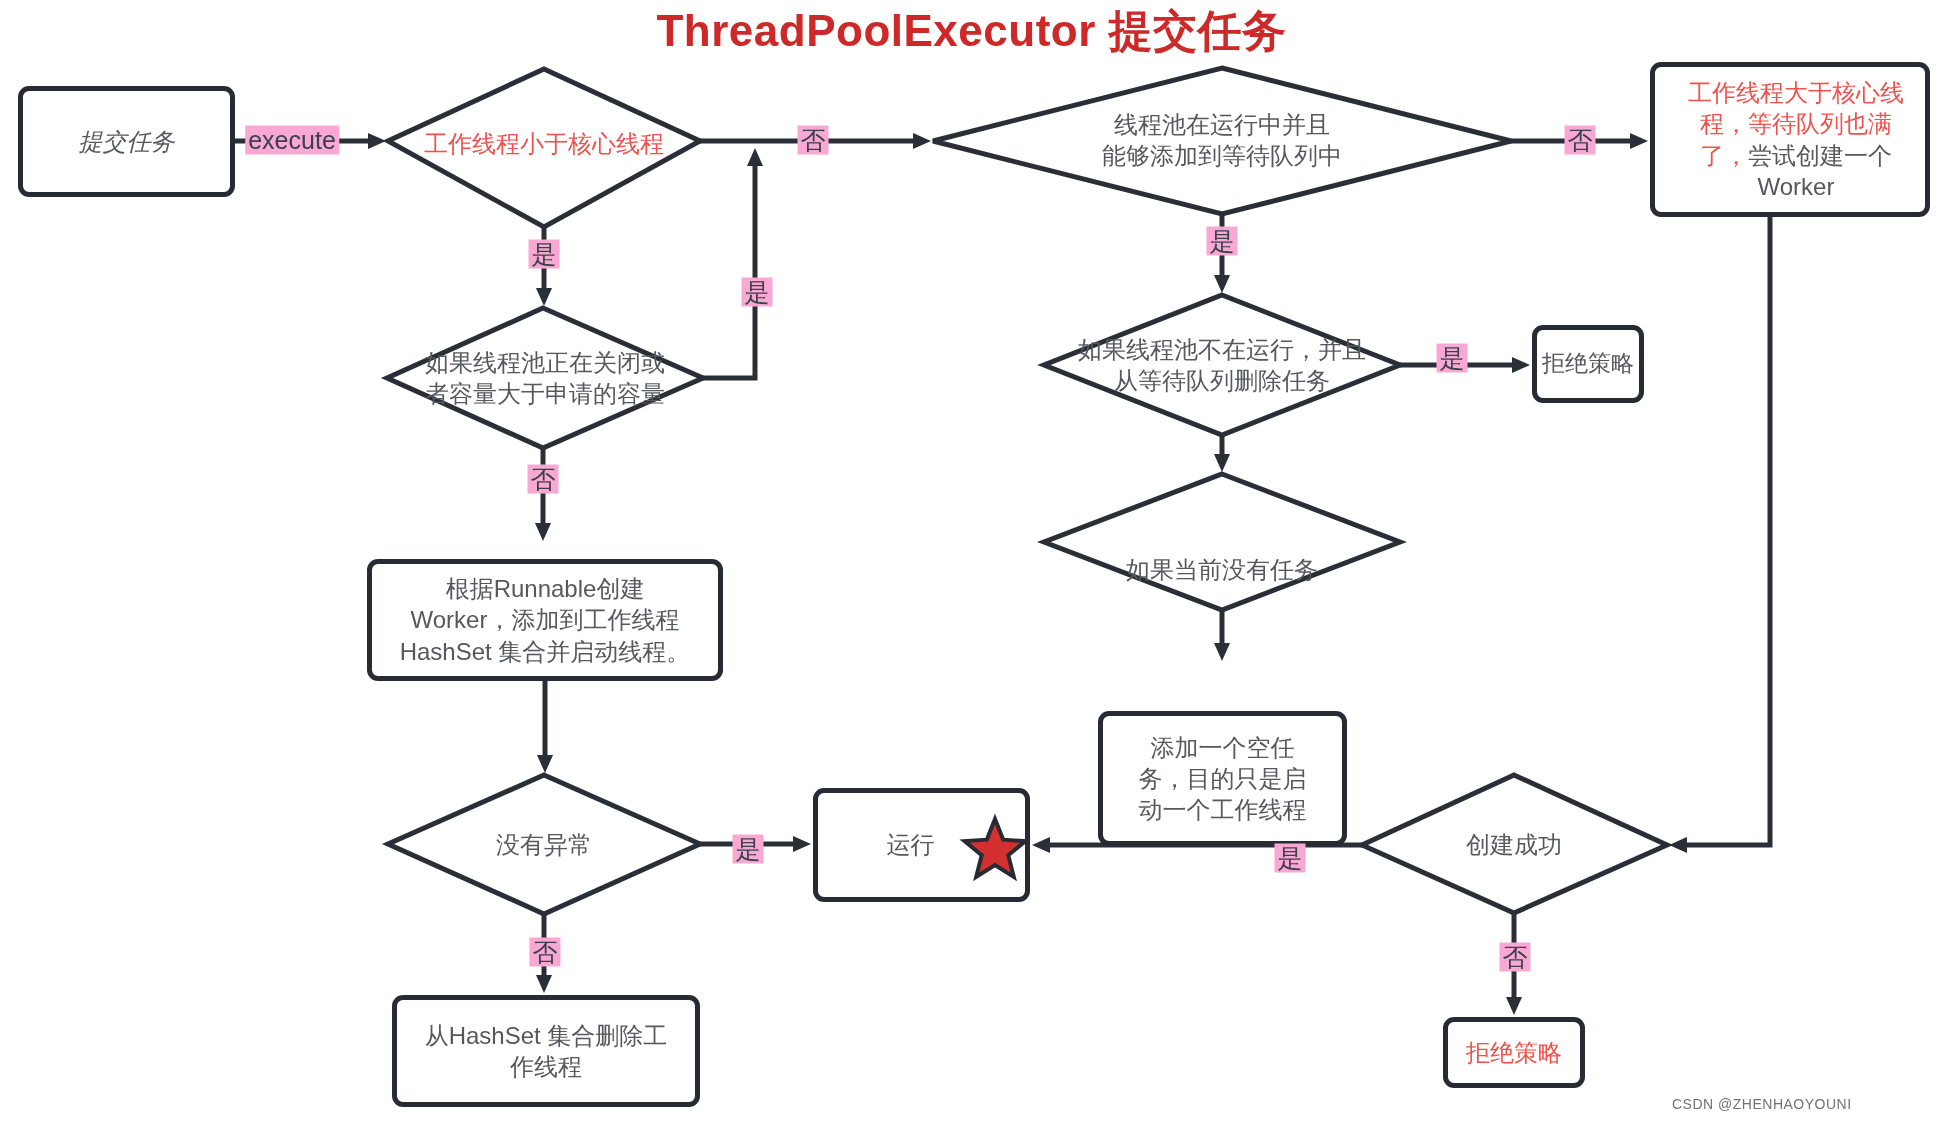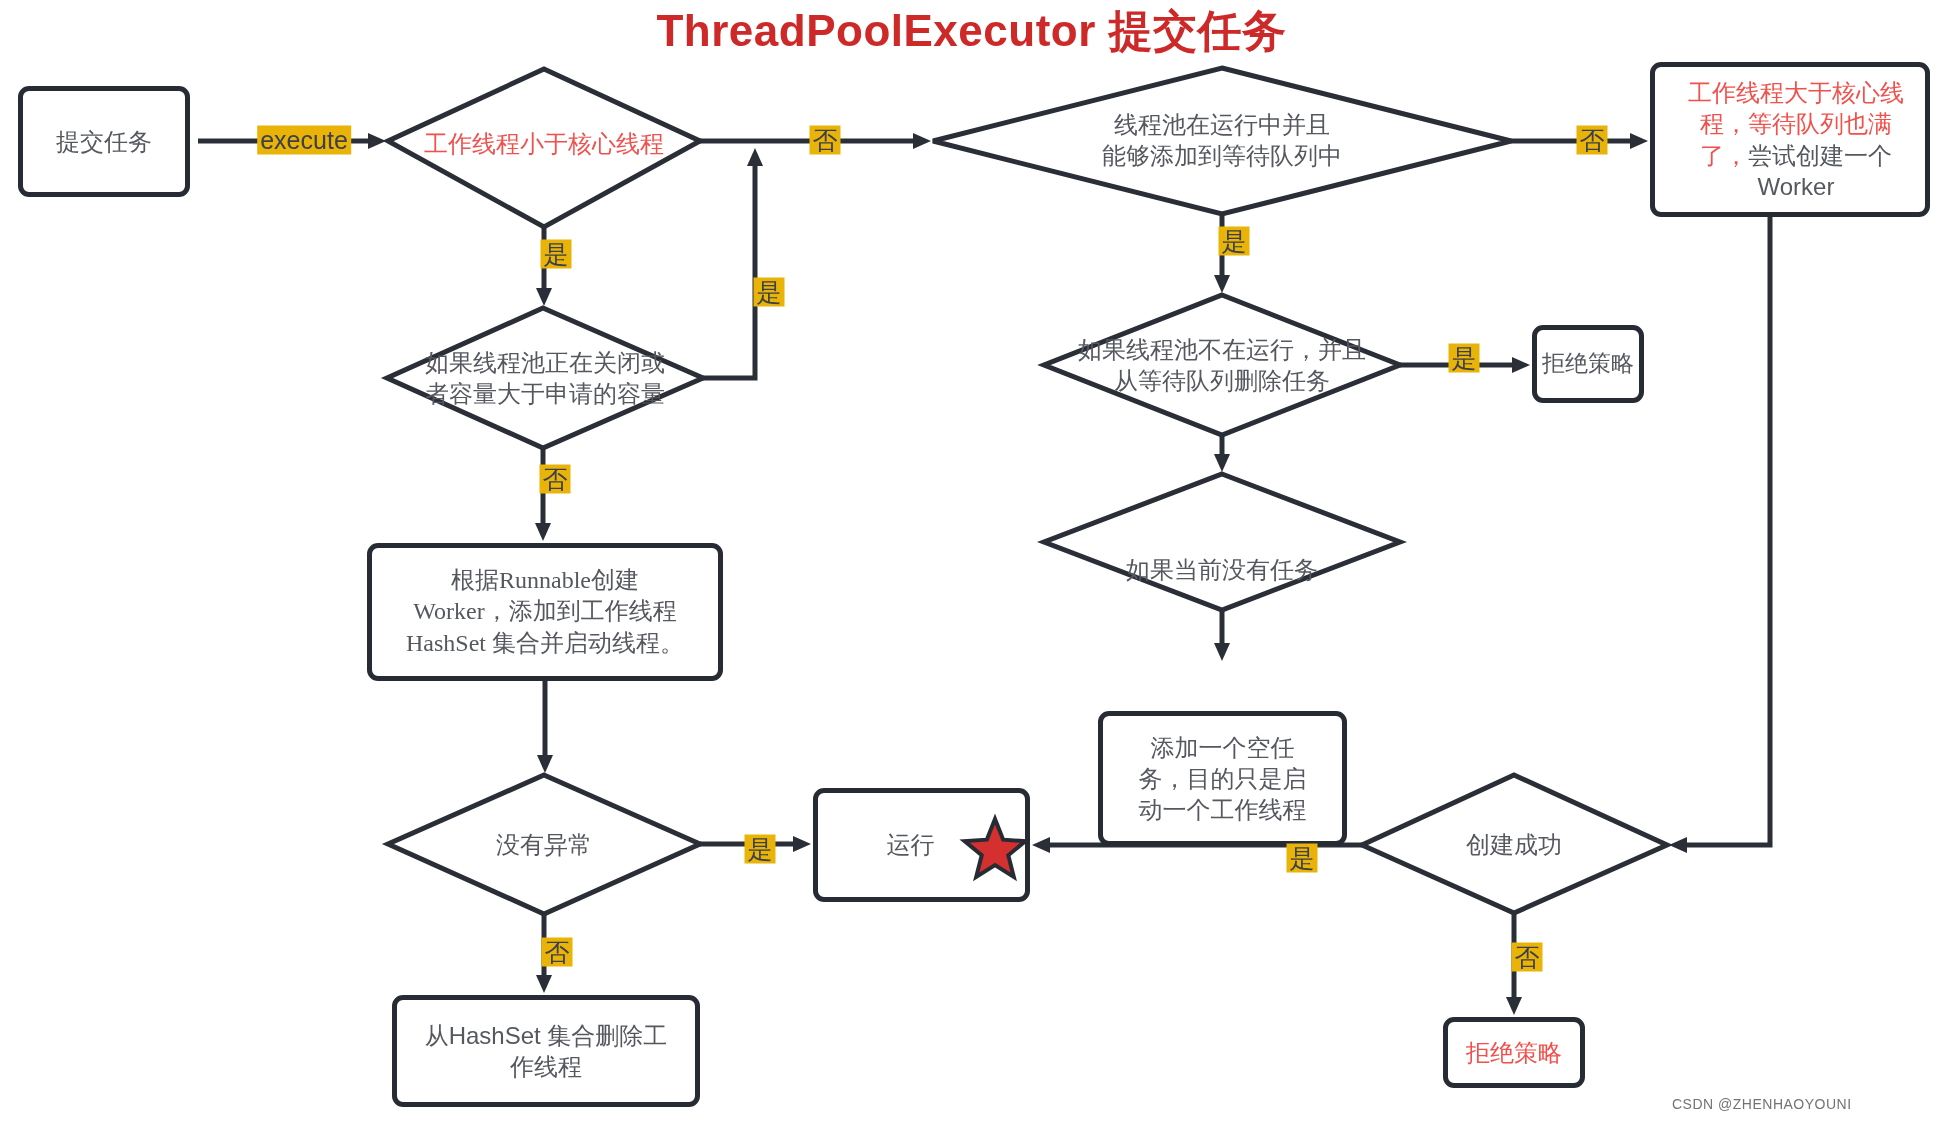--- a/index.html
+++ b/index.html
@@ -18,22 +18,22 @@
   .box{
     position:absolute;box-sizing:border-box;background:#ffffff;
     border:5px solid #272b33;border-radius:11px;
     display:flex;align-items:center;justify-content:center;
   }
   .boxlabel,.dlabel{
     color:#55585f;font-size:24px;line-height:1.3;text-align:center;white-space:pre-line;
   }
   .dlabel{position:absolute;transform:translate(-50%,-50%);}
   .elabel{
-    position:absolute;transform:translate(-50%,-50%);background:#eab308;
-    color:#3b404a;font-size:25px;line-height:1;padding:2px 3px;white-space:nowrap;margin-left:12px;
+    position:absolute;transform:translate(-50%,-50%);background:#f9a8d4;
+    color:#3b404a;font-size:25px;line-height:1;padding:2px 3px;white-space:nowrap;
   }
   .red{color:#f0514c;}
   .worker-text{padding:0 18px;}
   .watermark{
     position:absolute;left:1672px;top:1096px;color:#737373;font-size:14px;letter-spacing:0.5px;
   }
 </style>
 </head>
 <body>
 
@@ -79,25 +79,25 @@
 
     <polygon class="diamond" points="544,69 700,141 544,227 388,141"></polygon>
     <polygon class="diamond" points="543,308 703,378 543,448 387,378"></polygon>
     <polygon class="diamond" points="544,775 700,844 544,914 388,844"></polygon>
     <polygon class="diamond" points="1222,68 1511,141 1222,214 933,141"></polygon>
     <polygon class="diamond" points="1222,295 1400,365 1222,435 1044,365"></polygon>
     <polygon class="diamond" points="1222,474 1400,542 1222,610 1044,542"></polygon>
     <polygon class="diamond" points="1514,775 1667,845 1514,913 1362,845"></polygon>
   </svg>
 
-  <div class="box" style="left:18px;top:86px;width:172px;height:111px;">
+  <div class="box" style="left:18px;top:86px;width:217px;height:111px;font-style:italic;">
     <div class="boxlabel">提交任务</div>
   </div>
 
-  <div class="box" style="left:367px;top:543px;width:356px;height:138px;font-family:Liberation Serif, serif;">
+  <div class="box" style="left:367px;top:559px;width:356px;height:122px;">
     <div class="boxlabel">根据Runnable创建
 Worker，添加到工作线程
 HashSet 集合并启动线程。</div>
   </div>
 
   <div class="box" style="left:813px;top:788px;width:217px;height:114px;padding-left:40px;">
     <div class="boxlabel" style="margin-right:62px;">运行</div>
   </div>
 
   <div class="box" style="left:392px;top:995px;width:308px;height:112px;">

